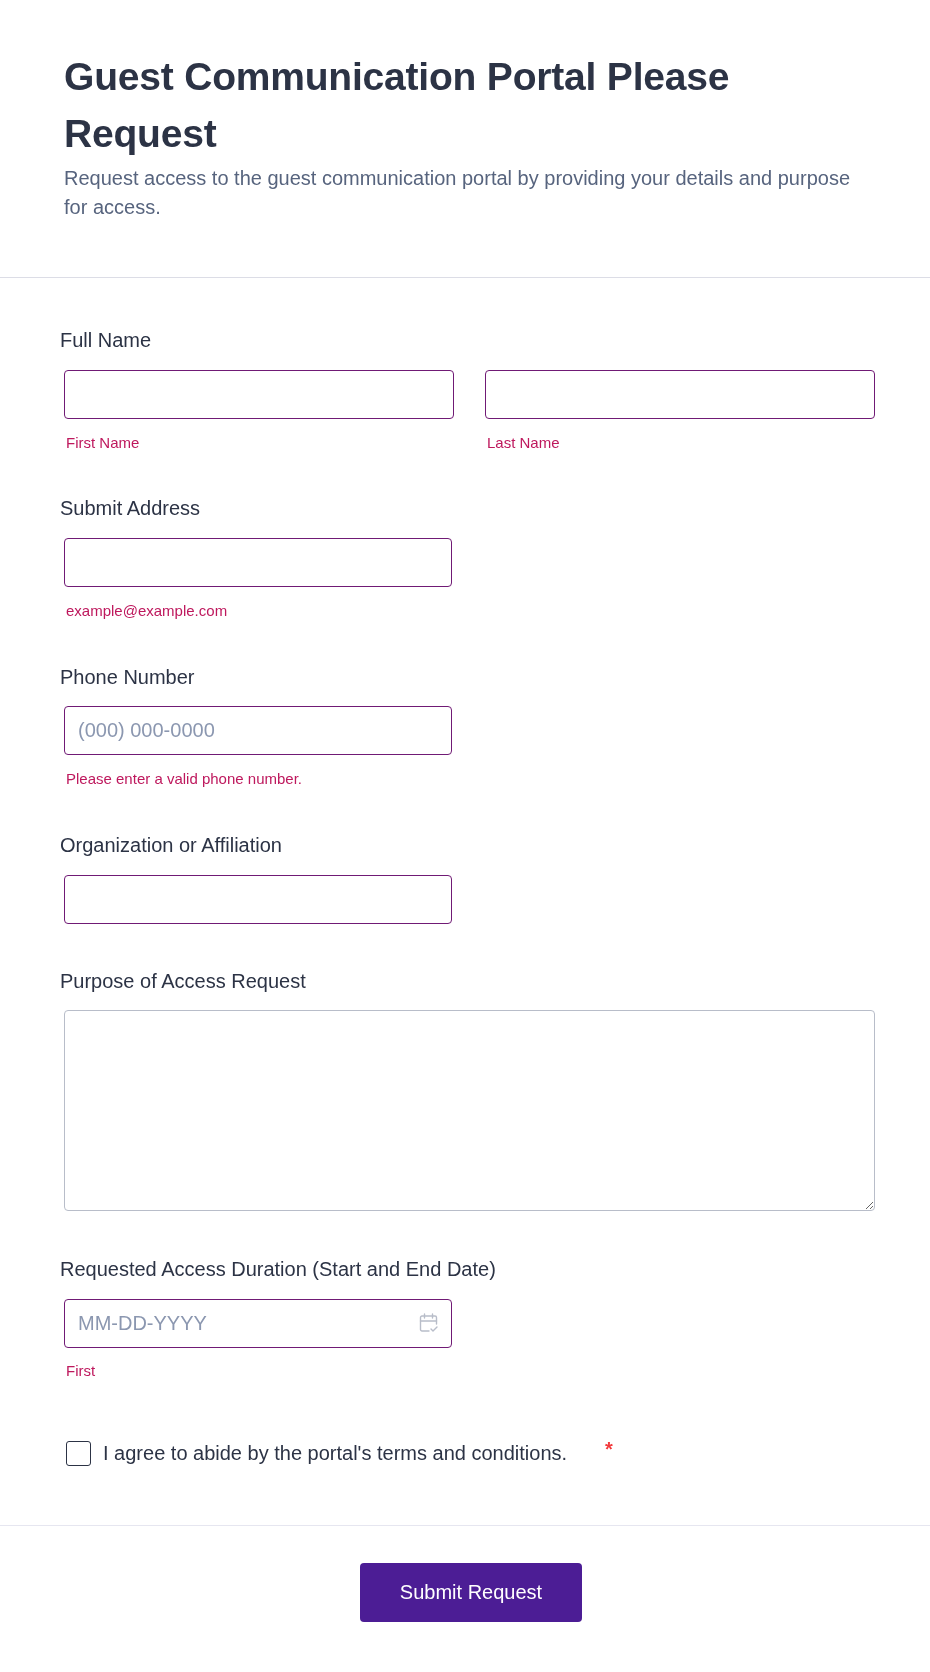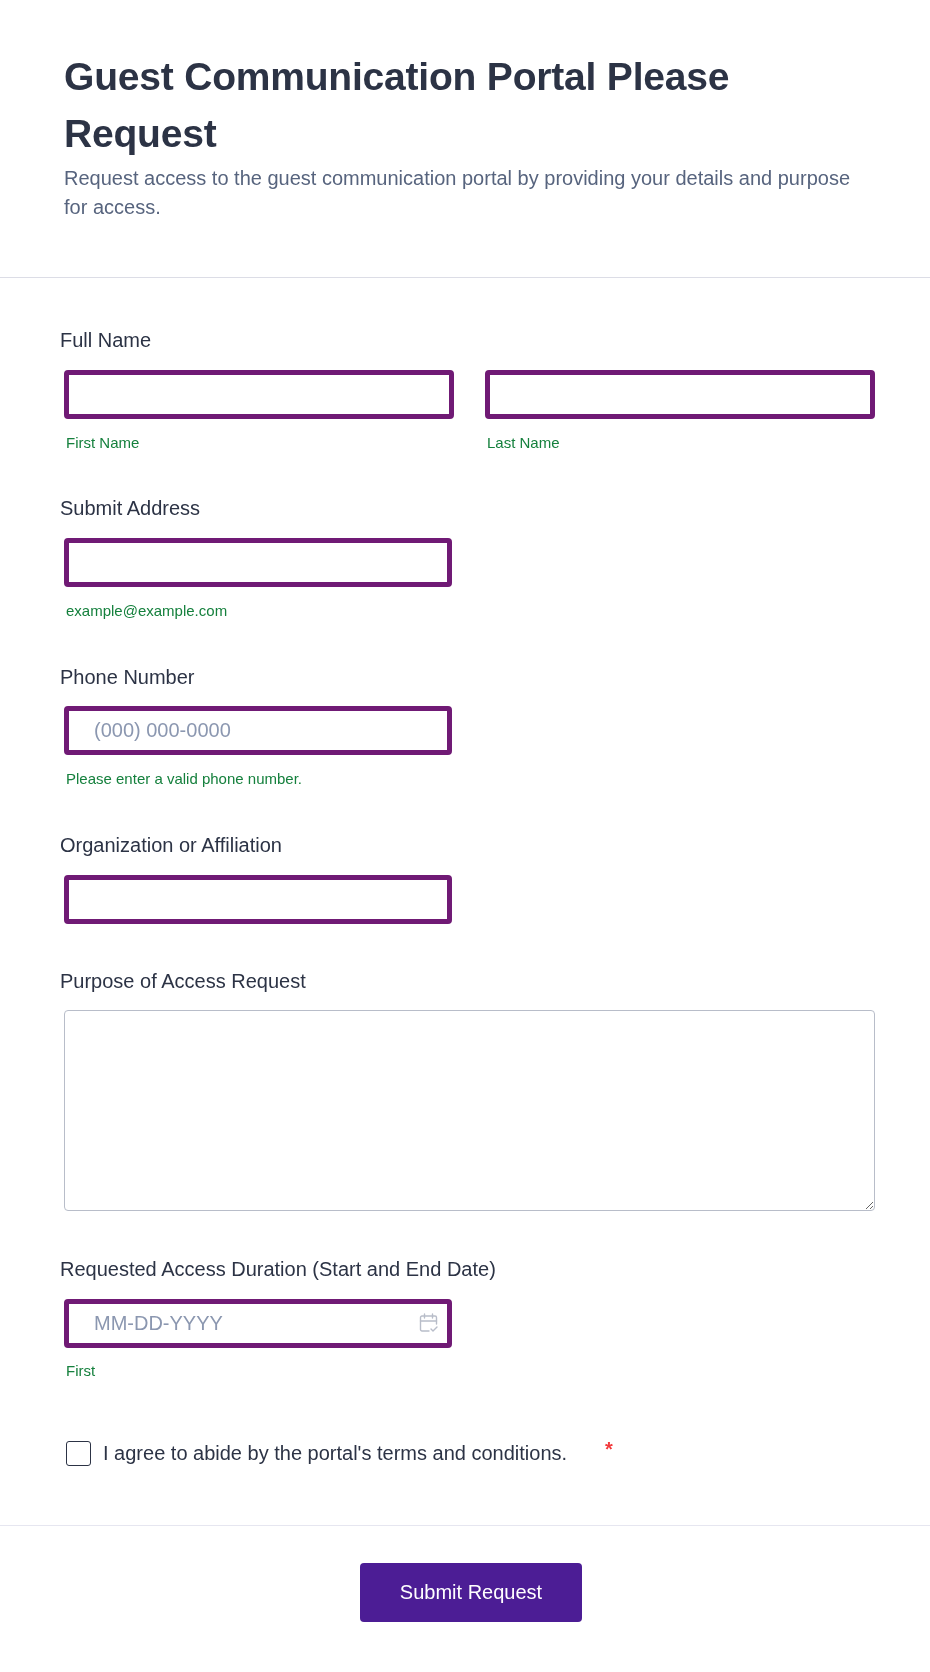--- a/index.html
+++ b/index.html
@@ -23,32 +23,32 @@
       position: absolute; left: 64px; top: 164px; width: 800px;
       font-size: 20px; line-height: 29px; color: #57647e;
     }
 
     .label {
       position: absolute; left: 60px;
       font-size: 20px; line-height: 26px; color: #2c3345; font-weight: 500;
     }
     .sublabel {
       position: absolute;
-      font-size: 15px; line-height: 20px; color: #15803d;
+      font-size: 15px; line-height: 20px; color: #be185d;
     }
     .input {
       position: absolute;
       height: 49px;
-      border: 5px solid #701a75;
+      border: 1px solid #701a75;
       border-radius: 4px;
       background: #ffffff;
       font-family: "Liberation Sans", "DejaVu Sans", sans-serif;
       font-size: 20px;
       color: #2c3345;
-      padding: 0 25px;
+      padding: 0 13px;
       outline: none;
     }
     .input::placeholder { color: #8b97b0; }
     .textarea {
       position: absolute; left: 64px; top: 1010px; width: 811px; height: 201px;
       border: 1px solid #b8bdc9; border-radius: 4px; background: #fff;
       resize: both; outline: none;
       font-family: "Liberation Sans", "DejaVu Sans", sans-serif; font-size: 18px;
       padding: 10px 13px;
     }

